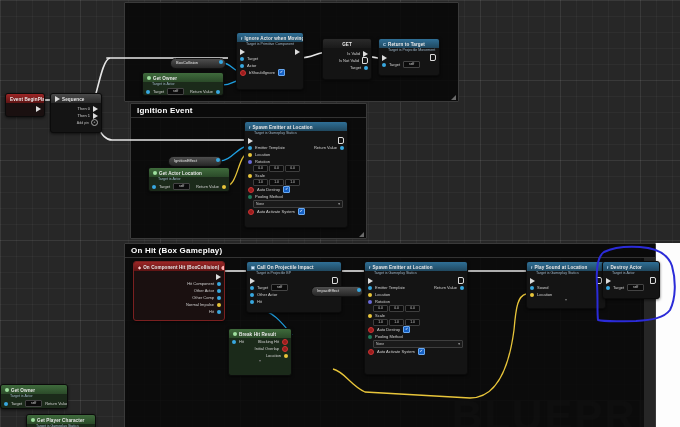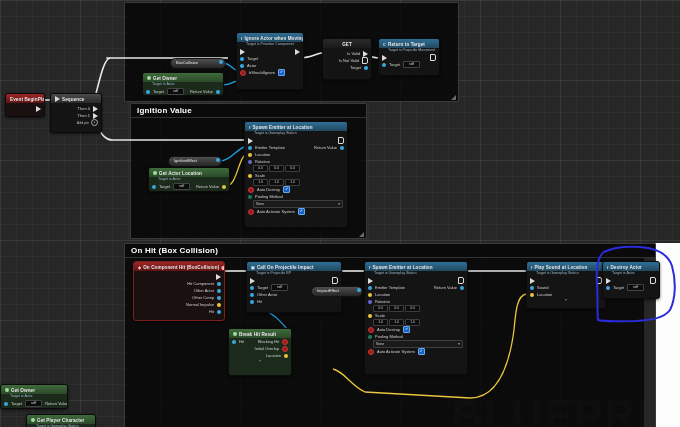--- a/index.html
+++ b/index.html
@@ -82,26 +82,26 @@
 <div id="canvas">
 
   <div class="whitepane"></div>
   <div class="wm">BLUEPRINT</div>
 
   <div class="cmt" style="left:124px;top:2px;width:333px;height:98px;">
     <div class="grip"></div>
   </div>
 
   <div class="cmt" style="left:130px;top:103px;width:235px;height:134px;">
-    <div class="bar">Ignition Value</div>
+    <div class="bar">Ignition Event</div>
     <div class="grip"></div>
   </div>
 
   <div class="cmt" style="left:124px;top:243px;width:530px;height:184px;">
-    <div class="bar">On Hit (Box Collision)</div>
+    <div class="bar">On Hit (Box Gameplay)</div>
   </div>
 
   <svg class="wires">
     <g stroke="#e6e6e6" stroke-width="1.6" fill="none">
       <path d="M42,100 L52,100"></path>
       <path d="M108,58 C112,58 104,58 108,58"></path>
       <path d="M88,110 C96,110 100,60 110,58 L228,58"></path>
       <path d="M88,120 C98,120 100,140 112,140 L246,140"></path>
       <path d="M300,58 C312,58 318,52 328,52"></path>
       <path d="M356,52 C366,52 368,58 378,58"></path>

